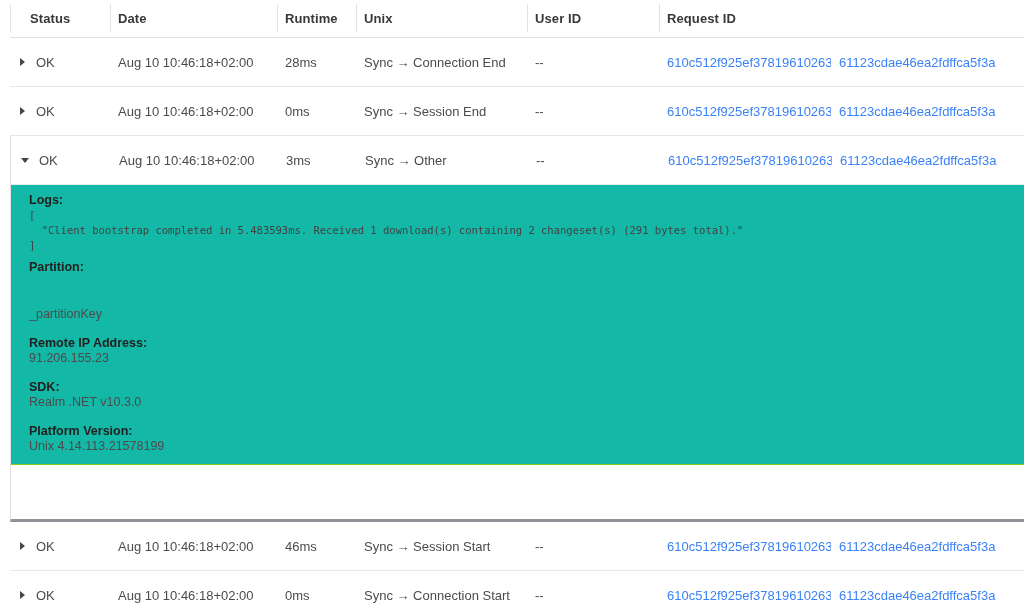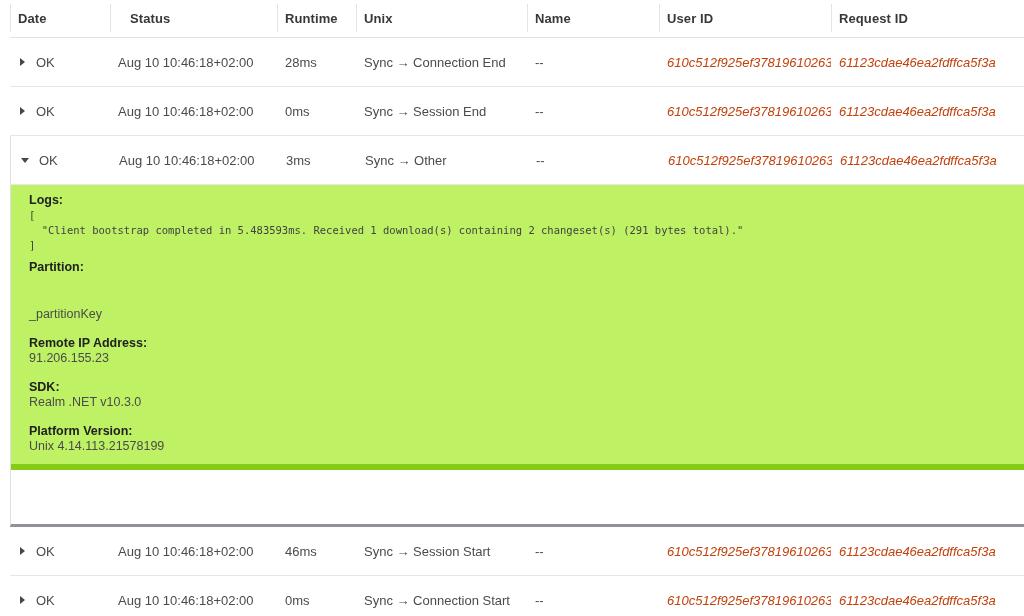--- a/index.html
+++ b/index.html
@@ -70,30 +70,30 @@
   .caret-right {
     border-left: 5px solid #474747;
     border-top: 4px solid transparent;
     border-bottom: 4px solid transparent;
   }
   .caret-down {
     border-top: 5px solid #474747;
     border-left: 4px solid transparent;
     border-right: 4px solid transparent;
   }
-  .cell.link { color: #c2410c; font-style: italic; }
+  .cell.link { color: #3b82f6; }
   
   .expanded-card {
     border-left: 1px solid #e0e0e0;
     border-bottom: 3px solid #8f9398;
   }
   .expanded-card .row { border-bottom: 1px solid #e8e8e8; }
   .detail-panel {
-    background: #bef264;
-    border-bottom: 6px solid #84cc16;
+    background: #14b8a6;
+    border-bottom: 1px solid #84cc16;
     padding: 8px 18px 10px 18px;
   }
   .detail-label {
     font-size: 12.5px;
     font-weight: bold;
     color: #212121;
     line-height: 15px;
   }
   .mono-line {
     font-family: "DejaVu Sans Mono", monospace;
@@ -114,25 +114,24 @@
     height: 54px;
     background: #ffffff;
   }
 </style>
 </head>
 <body>
 
 <div class="logs-table">
 
   <div class="thead grid-row">
+    <div class="th status">Status</div>
     <div class="th">Date</div>
-    <div class="th status">Status</div>
     <div class="th">Runtime</div>
     <div class="th">Unix</div>
-    <div class="th">Name</div>
     <div class="th">User ID</div>
     <div class="th">Request ID</div>
   </div>
 
   <div class="row grid-row">
     <div class="cell status">
       <span class="caret caret-right"></span>
       <span>OK</span>
     </div>
     <div class="cell">Aug 10 10:46:18+02:00</div>

